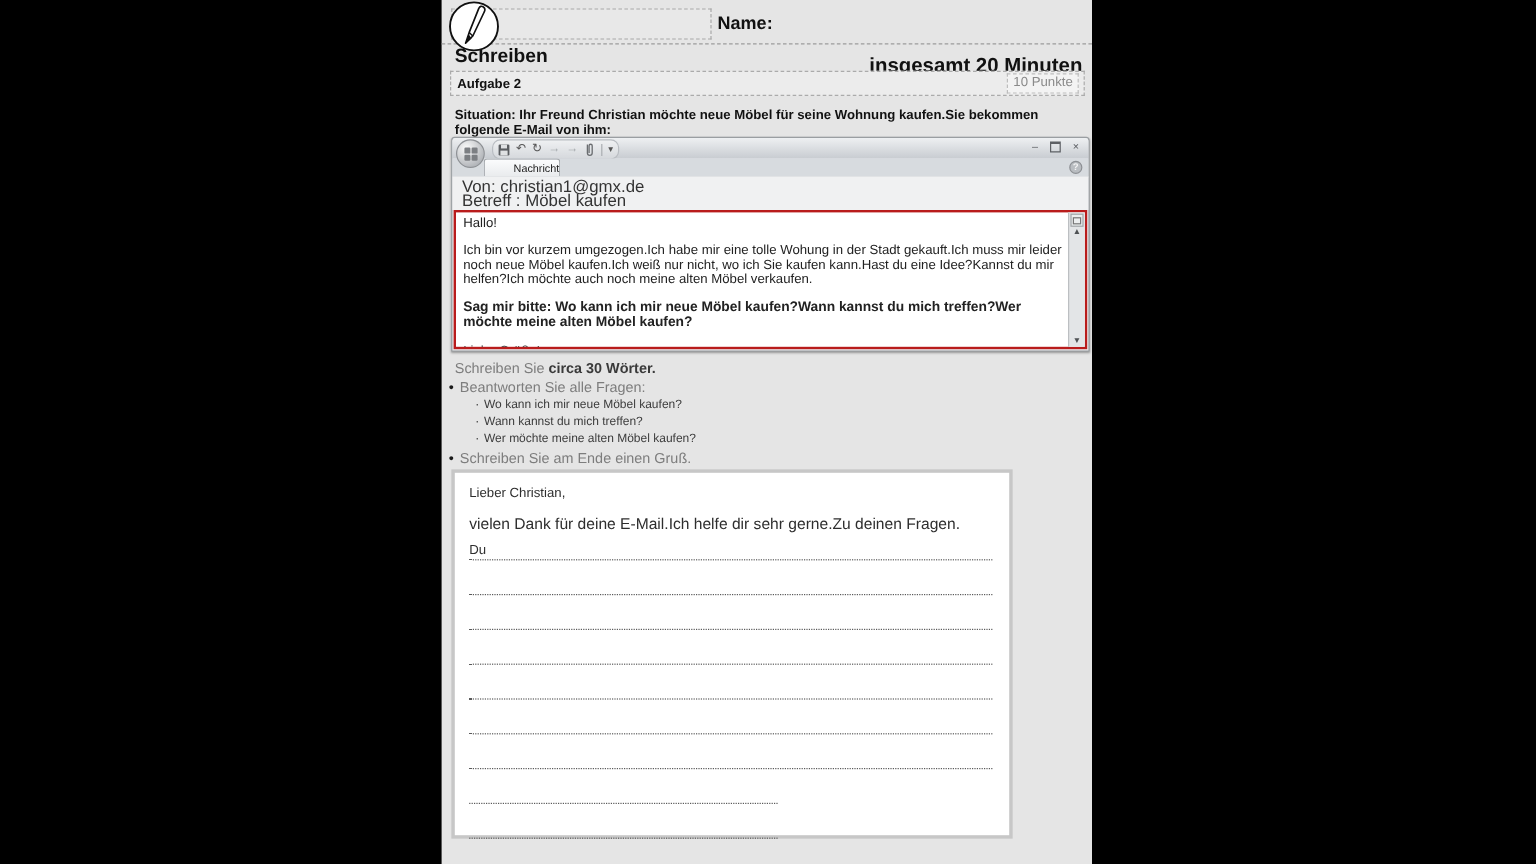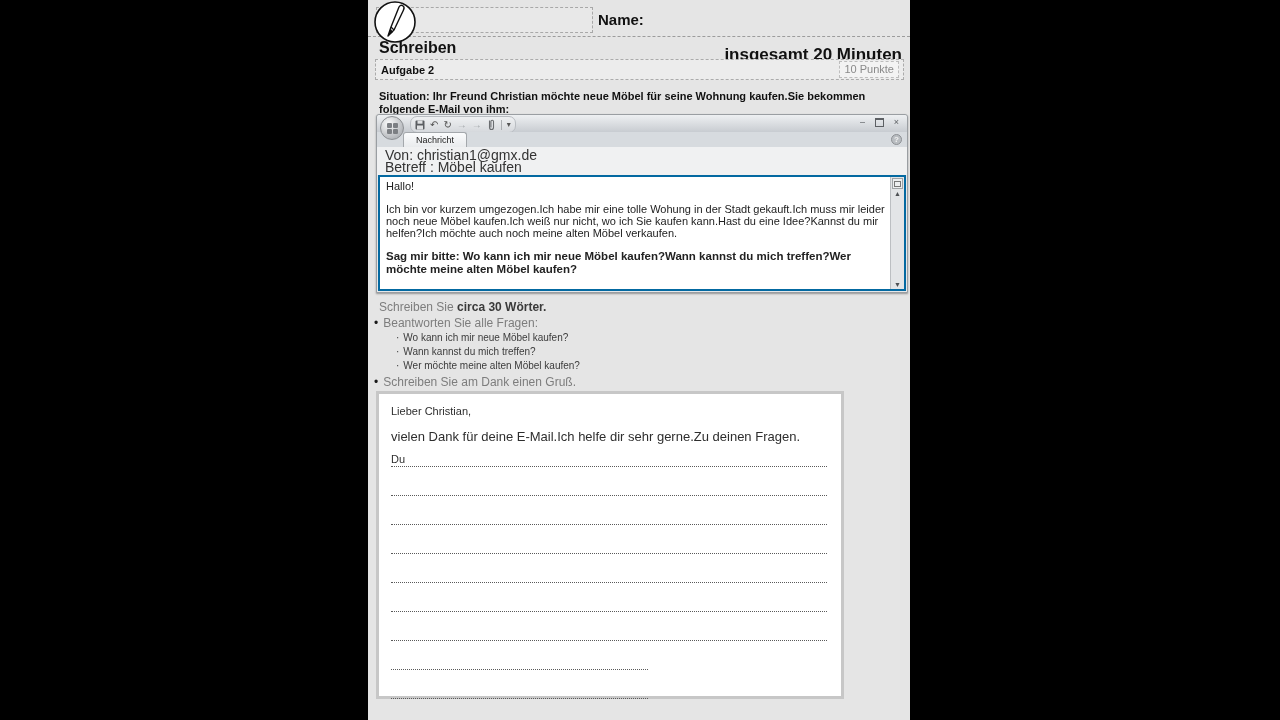--- a/index.html
+++ b/index.html
@@ -80,34 +80,34 @@
     font-size:9px;line-height:9px;color:#5d6064;
   }
   .wc-box{width:7px;height:6px;border:1px solid #5d6064;border-top-width:2px;}
   .tabrow{
     position:absolute;left:0;top:17px;right:0;height:15px;background:#d7dbdf;
     border-bottom:1px solid #c2c6ca;
   }
   .tab{
     position:absolute;left:26px;top:0;width:64px;height:15px;box-sizing:border-box;
     background:linear-gradient(#fbfcfd,#e9ebed);border:1px solid #a4a8ac;border-bottom:none;
-    border-radius:3px 3px 0 0;font-size:9px;color:#222;text-align:center;line-height:14px;
+    border-radius:3px 3px 0 0;font-size:9px;color:#222;text-align:right;line-height:14px;
   }
   .help-icon{
     position:absolute;right:5px;top:2px;width:11px;height:11px;border-radius:50%;
     background:#b9bdc1;border:1px solid #8d9094;box-sizing:border-box;
     color:#f2f2f2;font-size:8px;line-height:9px;text-align:center;font-weight:bold;
   }
   .fields{
     position:absolute;left:0;top:32px;right:0;height:28px;background:#f0f1f2;
     padding:2px 0 0 8px;box-sizing:border-box;font-size:14px;line-height:12px;color:#333;
   }
   .mailbody{
     position:absolute;left:1px;right:1px;top:60px;bottom:1px;box-sizing:border-box;
-    background:#fff;border:2px solid #0369a1;display:flex;
+    background:#fff;border:2px solid #b91c1c;display:flex;
   }
   .mailtext{
     flex:1;padding:3px 4px 0 6px;font-size:11px;line-height:12px;color:#222;overflow:hidden;
   }
   .mailtext p{margin:0 0 11px 0;}
   .mailtext p.tight{margin:0;}
   .mailtext p.strong{font-weight:bold;font-size:11.5px;line-height:13px;}
   .scrollbar{
     width:13px;background:#e3e5e7;border-left:1px solid #bcbfc2;
     display:flex;flex-direction:column;align-items:center;
@@ -242,21 +242,21 @@
   <div class="q-line" style="top:332px;">
     <span class="dot">·</span><span>Wo kann ich mir neue Möbel kaufen?</span>
   </div>
   <div class="q-line" style="top:346px;">
     <span class="dot">·</span><span>Wann kannst du mich treffen?</span>
   </div>
   <div class="q-line" style="top:360px;">
     <span class="dot">·</span><span>Wer möchte meine alten Möbel kaufen?</span>
   </div>
   <div class="bullet-line" style="top:375px;">
-    <span class="bullet">•</span><span>Schreiben Sie am Dank einen Gruß.</span>
+    <span class="bullet">•</span><span>Schreiben Sie am Ende einen Gruß.</span>
   </div>
 
   <div class="answer-box">
     <div class="ans-salutation">Lieber Christian,</div>
     <div class="ans-body">vielen Dank für deine E-Mail.Ich helfe dir sehr gerne.Zu deinen Fragen.</div>
     <div class="ans-line first">
       <span>Du</span>
     </div>
     <div class="ans-line"></div>
     <div class="ans-line"></div>

